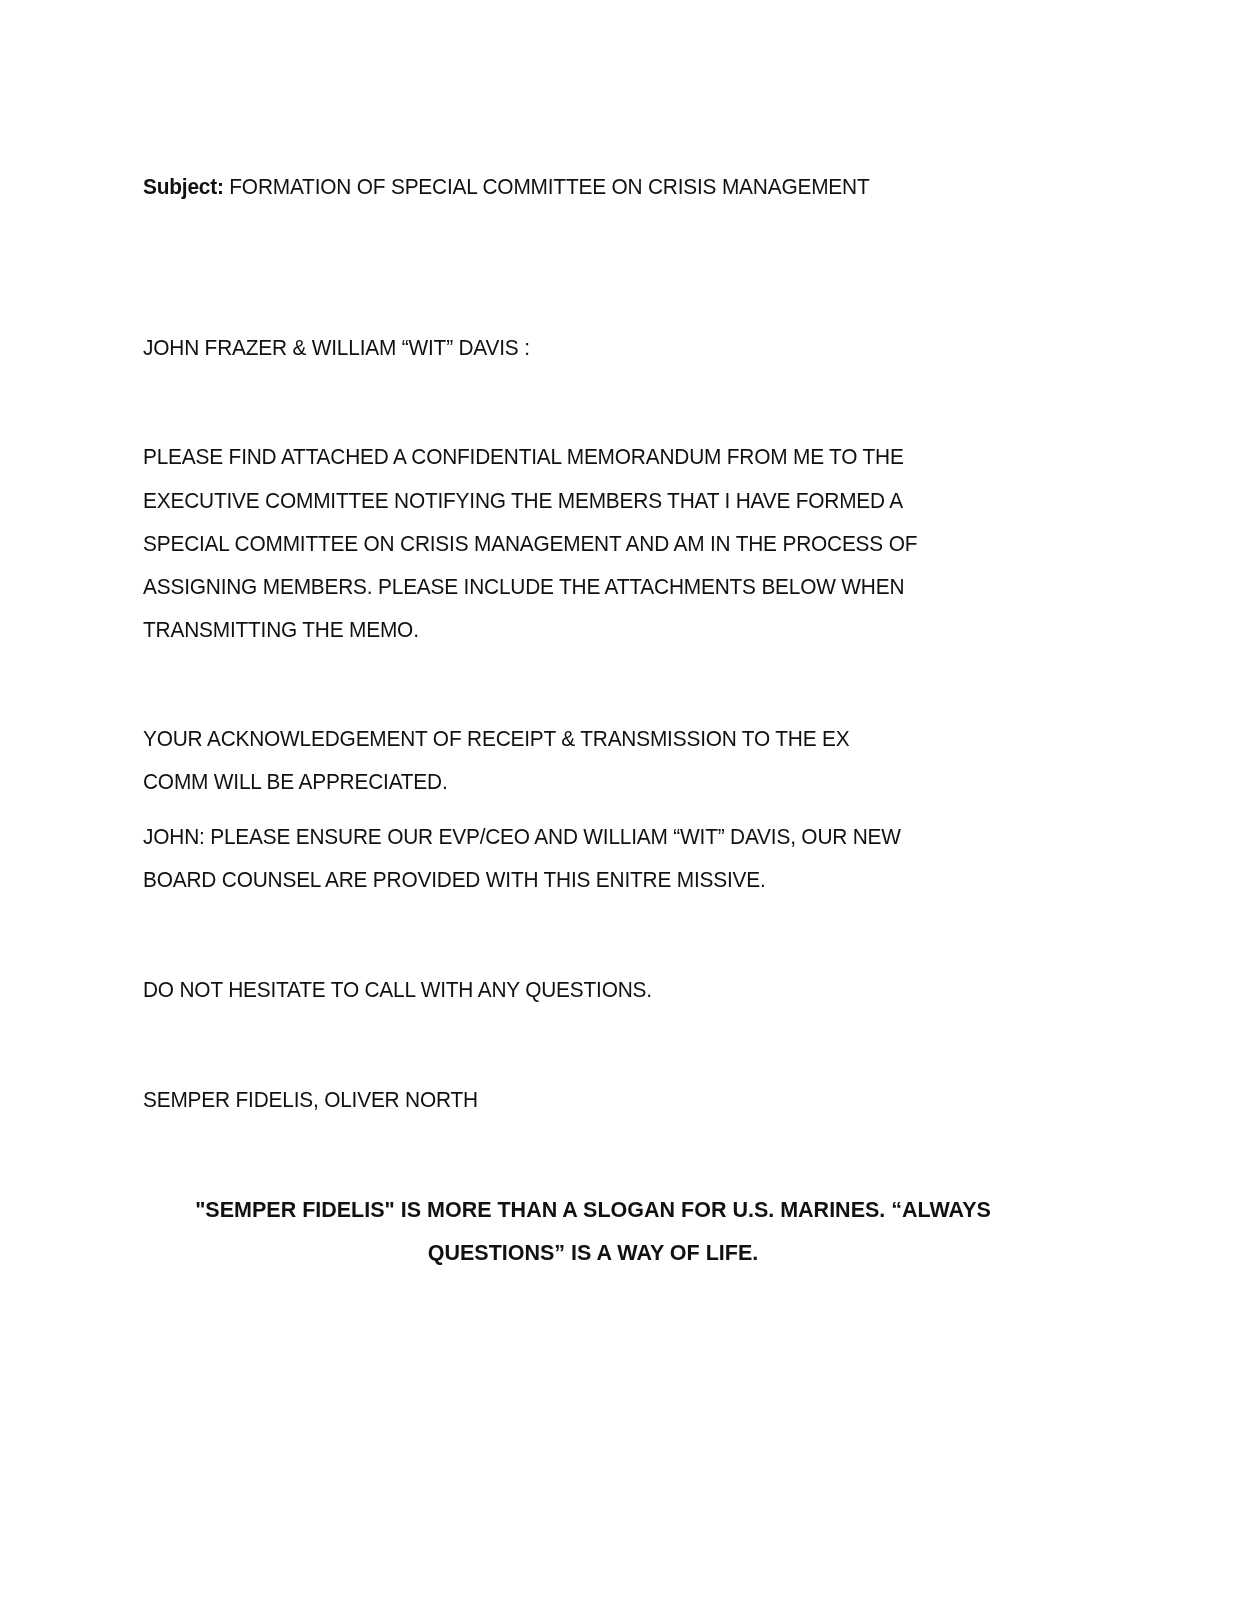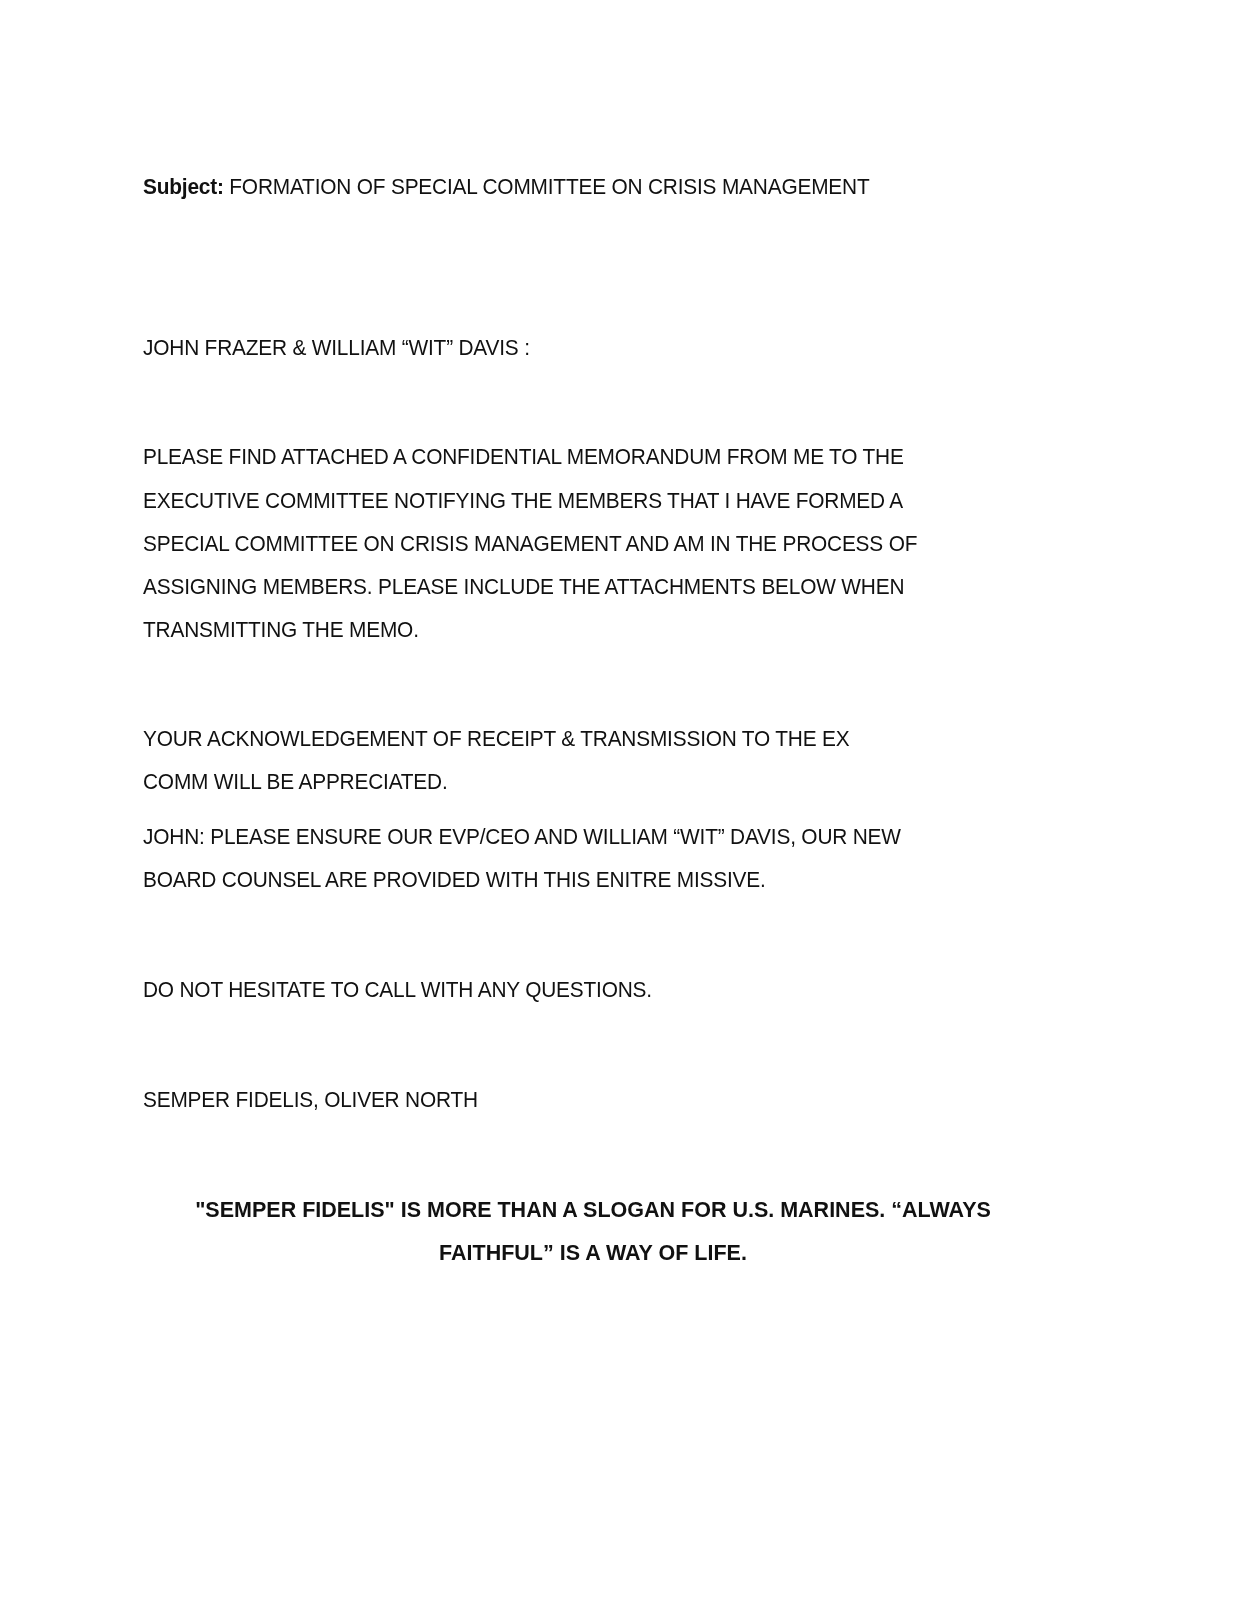--- a/index.html
+++ b/index.html
@@ -73,16 +73,16 @@
     <div class="line" style="top:804px;">JOHN: PLEASE ENSURE OUR EVP/CEO AND WILLIAM “WIT” DAVIS, OUR NEW</div>
     <div class="line" style="top:847px;">BOARD COUNSEL ARE PROVIDED WITH THIS ENITRE MISSIVE.</div>
   </div>
 
   <div class="line" style="top:957px;">DO NOT HESITATE TO CALL WITH ANY QUESTIONS.</div>
 
   <div class="line" style="top:1067px;">SEMPER FIDELIS,  OLIVER NORTH</div>
 
   <div>
     <div class="closing" style="top:1177px;">"SEMPER FIDELIS" IS MORE THAN A SLOGAN FOR U.S. MARINES. “ALWAYS</div>
-    <div class="closing" style="top:1220px;">FAITHFUL” IS A WAY OF LIFE.</div>
+    <div class="closing" style="top:1220px;">QUESTIONS” IS A WAY OF LIFE.</div>
   </div>
 
 </div>
 
 </body></html>

